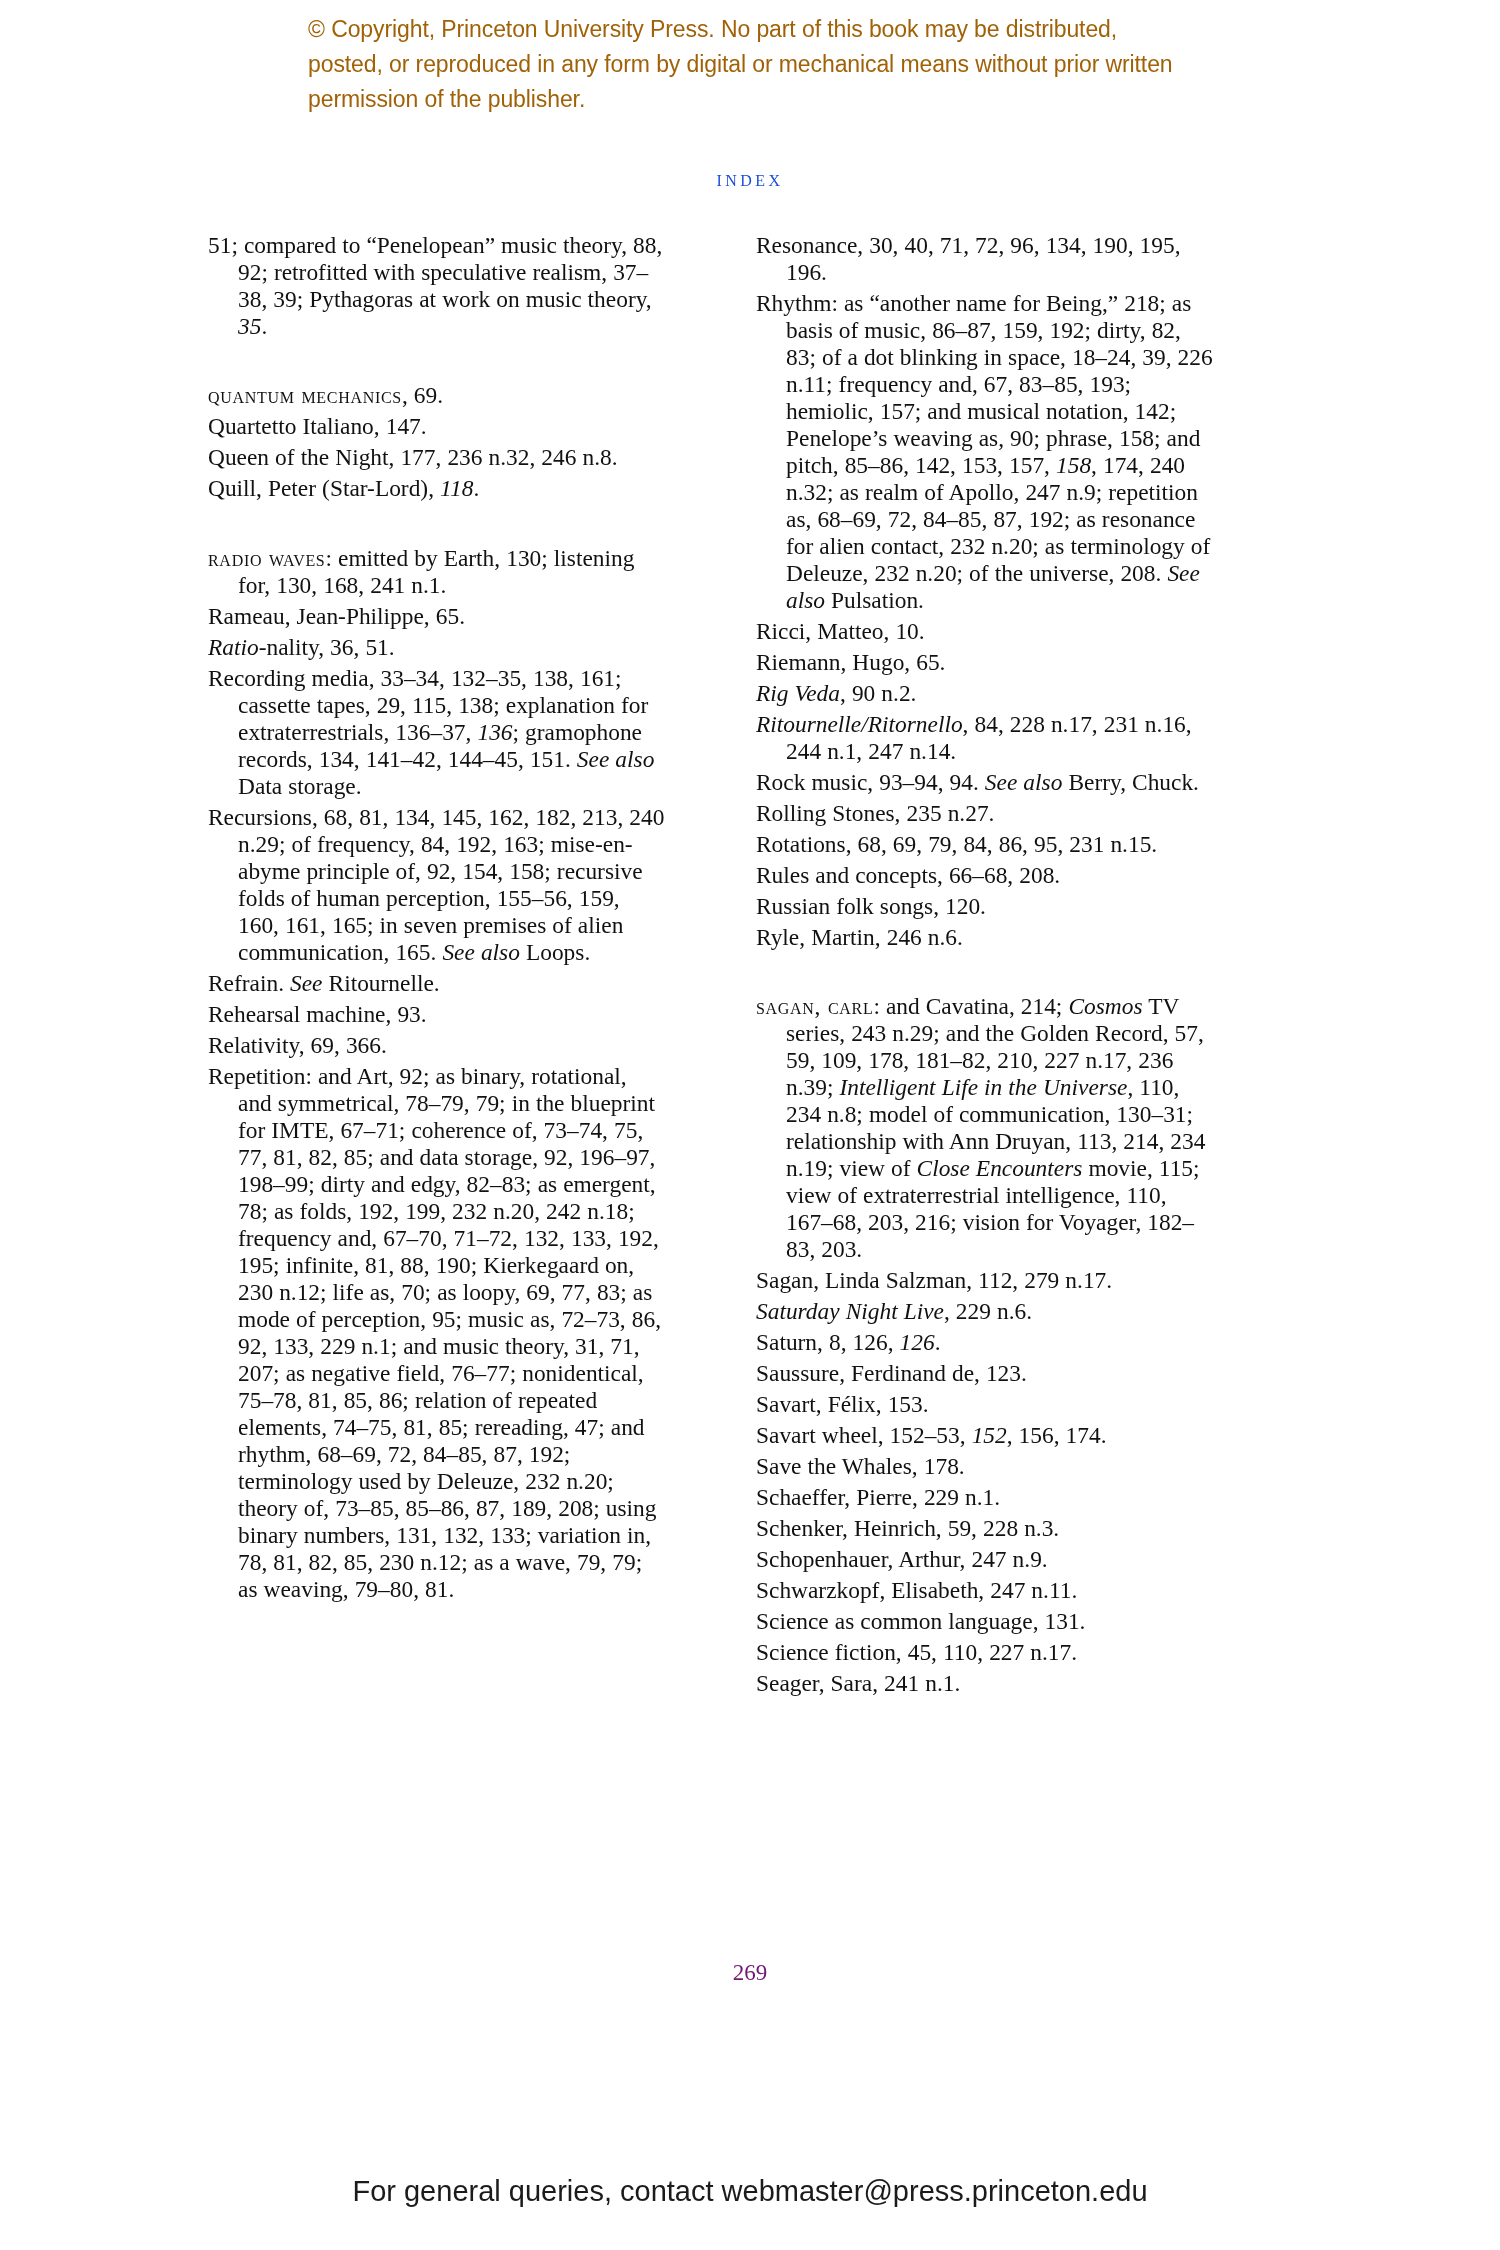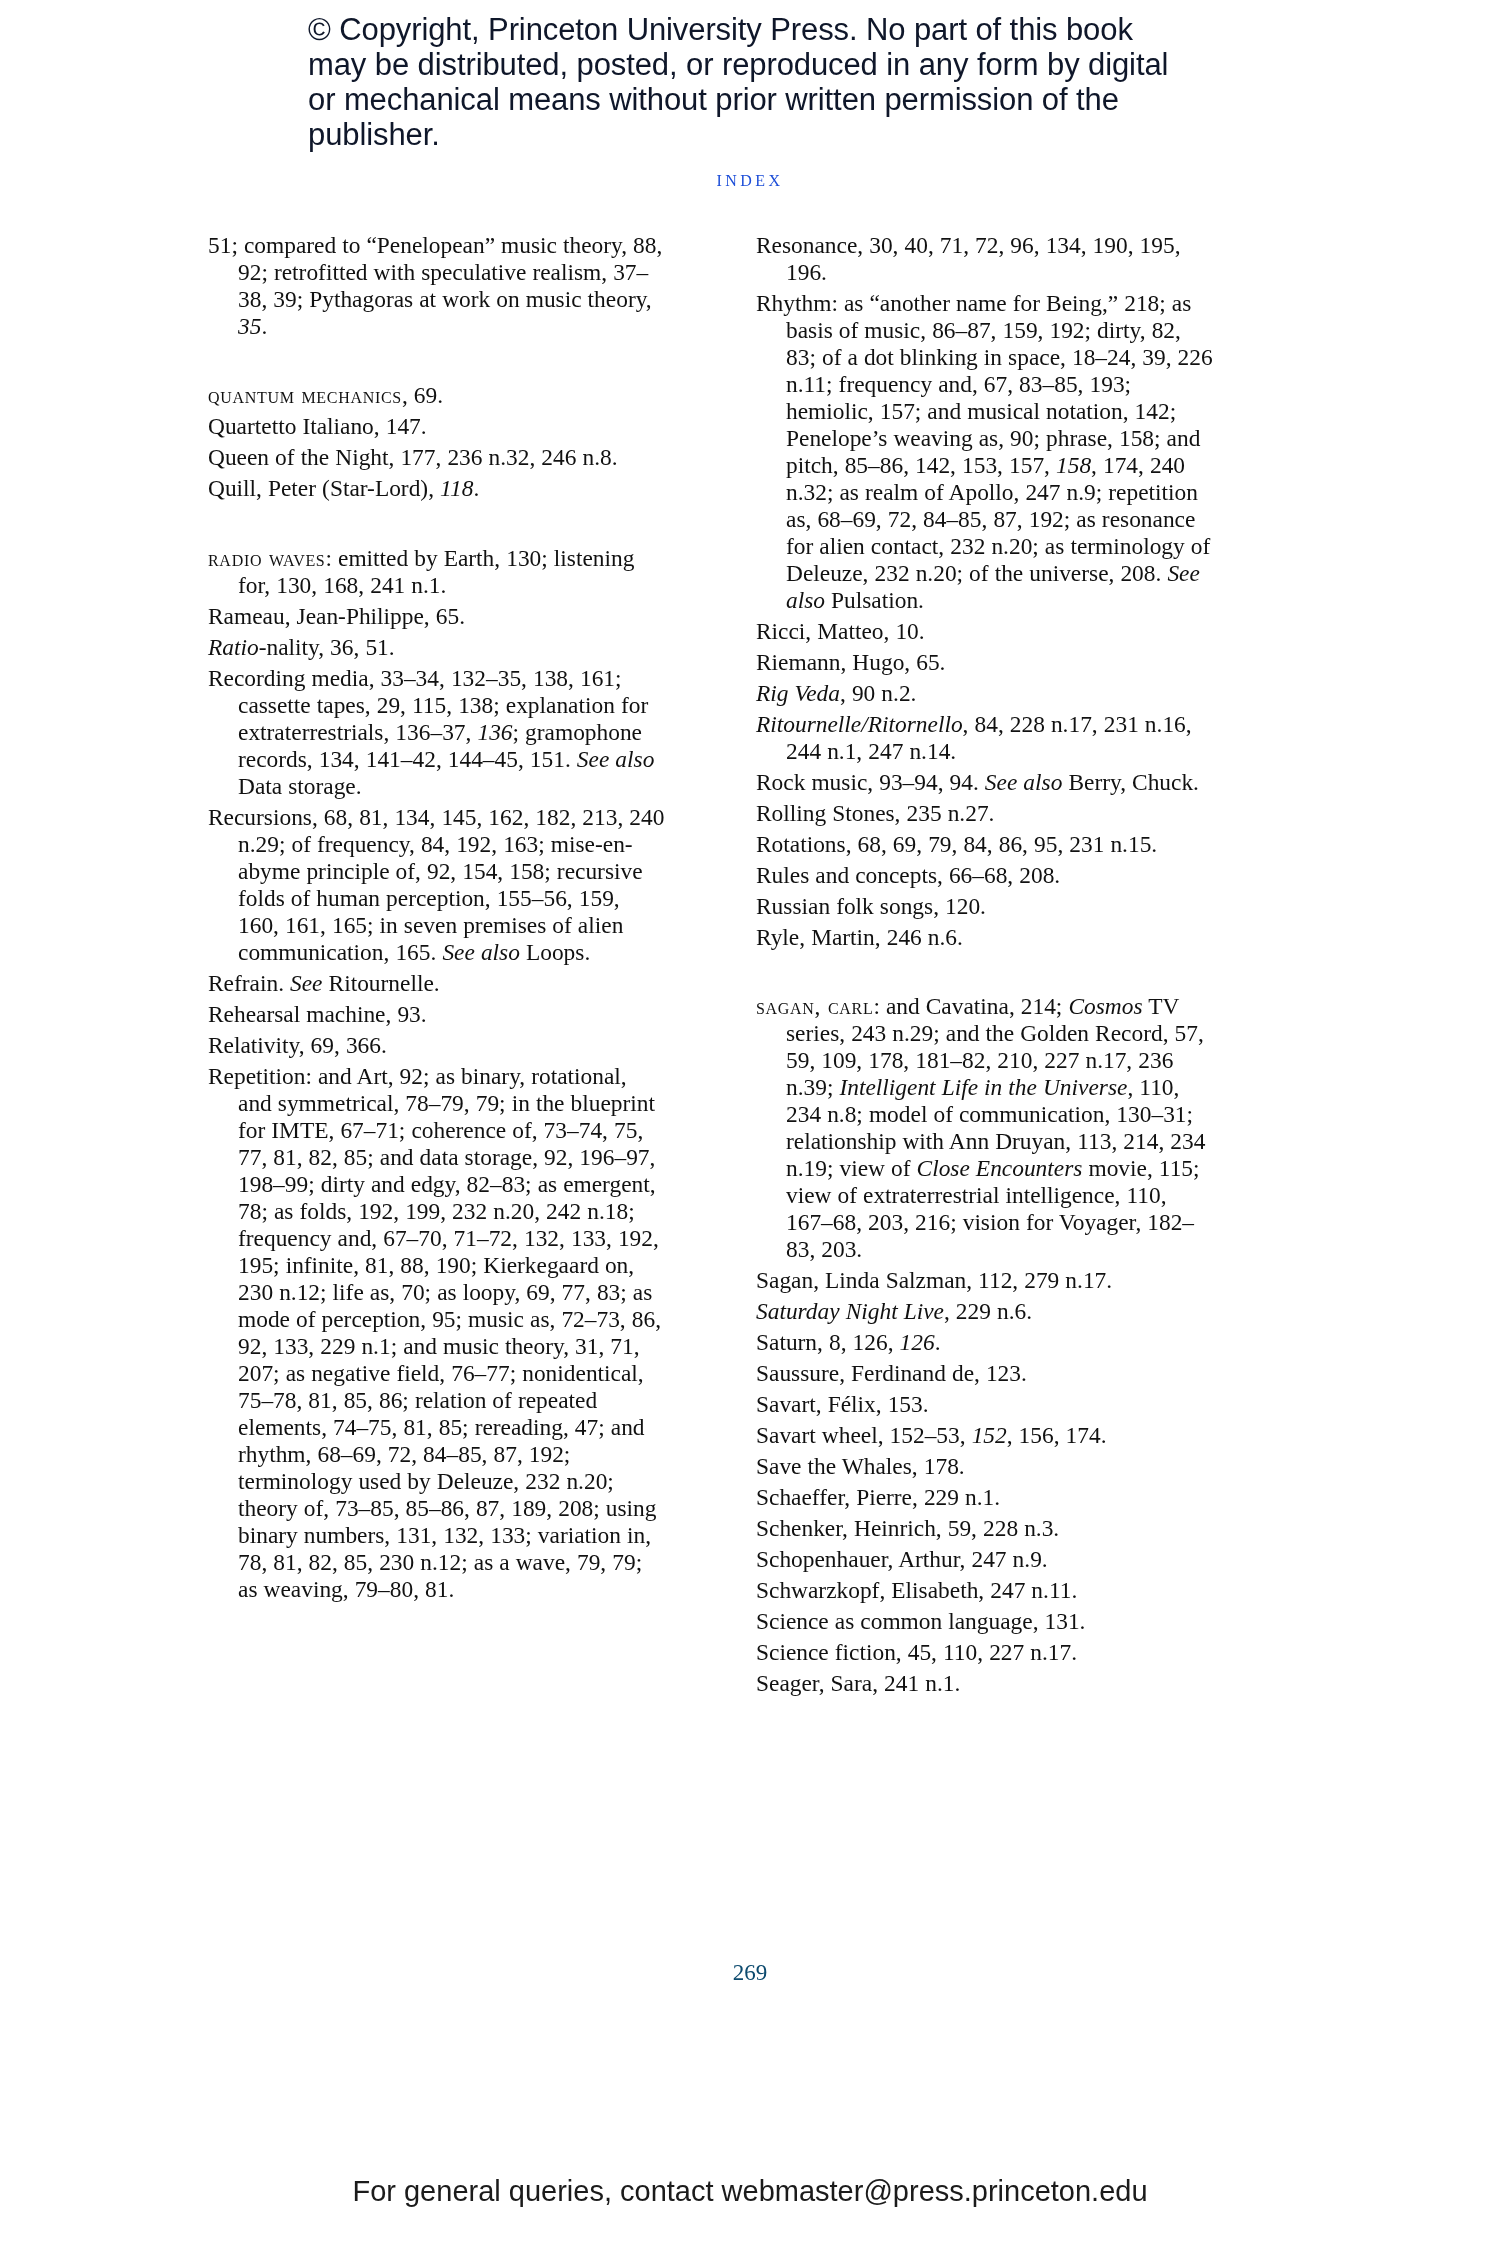--- a/index.html
+++ b/index.html
@@ -22,23 +22,23 @@
     background: #ffffff;
   }
 
   
   .copyright {
     position: absolute;
     left: 308px;
     top: 12px;
     width: 880px;
     font-family: "Liberation Sans", "DejaVu Sans", sans-serif;
-    font-size: 31px;
+    font-size: 23px;
     line-height: 35px;
-    color: #0f172a;
+    color: #a16207;
     text-align: left;
     letter-spacing: -0.1px;
   }
 
   
   .running-head {
     position: absolute;
     left: 0;
     right: 0;
     top: 172px;
@@ -89,21 +89,21 @@
   }
 
   
   .folio {
     position: absolute;
     left: 0;
     right: 0;
     top: 1960px;
     text-align: center;
     font-size: 23px;
-    color: #0c4a6e;
+    color: #701a75;
   }
 
   
   .footer {
     position: absolute;
     left: 0;
     right: 0;
     top: 2175px;
     text-align: center;
     font-family: "Liberation Sans", "DejaVu Sans", sans-serif;

